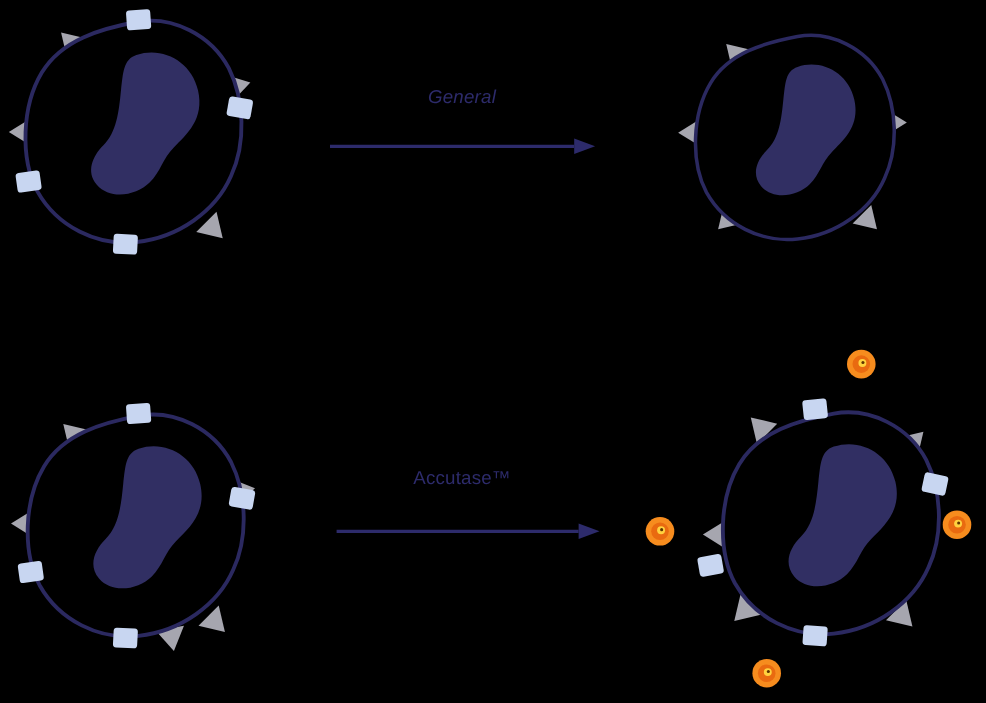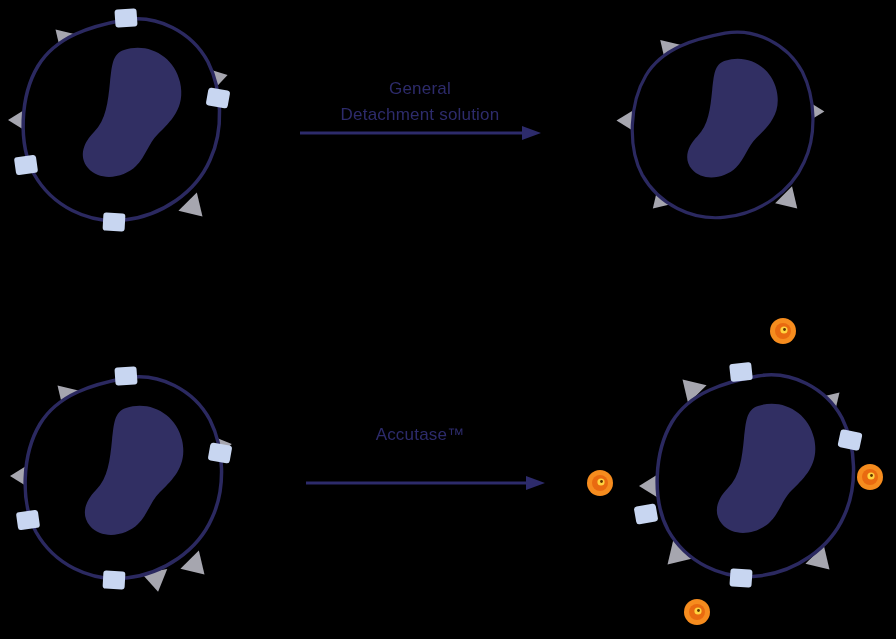--- a/index.html
+++ b/index.html
@@ -26,21 +26,21 @@
   .nucleus{fill:var(--nucleus);}
   .sq{fill:var(--receptor);}
   .tri{fill:var(--spike);}
   .arrow-line{stroke:var(--accent);stroke-width:3px;}
   .arrow-head{fill:var(--accent);}
   .label{
     position:absolute;color:var(--accent);
     font-size:17px;line-height:1.55;text-align:center;
     font-weight:400;letter-spacing:.2px;
   }
-  .label-general{left:295px;top:76px;width:250px;}
+  .label-general{left:295px;top:76px;width:250px;font-style:italic;}
   .label-accutase{left:300px;top:422px;width:240px;}
   .label span{display:block;}
 </style>
 </head>
 <body>
 
 <svg class="stage" width="896" height="639" viewBox="0 0 896 639" xmlns="http://www.w3.org/2000/svg">
 
   <defs>
     <g id="cellbase">
@@ -114,18 +114,17 @@
     <polygon class="arrow-head" points="522,126 541,133 522,140"></polygon>
   </g>
   <g>
     <line class="arrow-line" x1="306" y1="483" x2="526" y2="483"></line>
     <polygon class="arrow-head" points="526,476 545,483 526,490"></polygon>
   </g>
 </svg>
 
 <div class="label label-general">
   <span>General</span>
-  <span>Detachment solution</span>
 </div>
 
 <div class="label label-accutase">
   <span>Accutase™</span>
 </div>
 
 </body></html>

